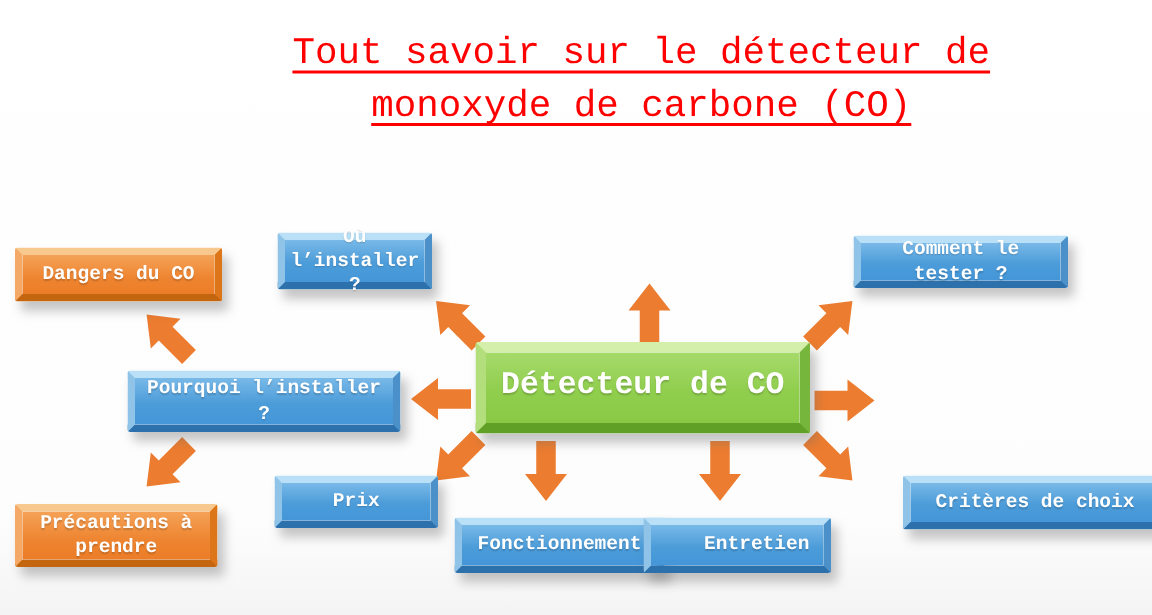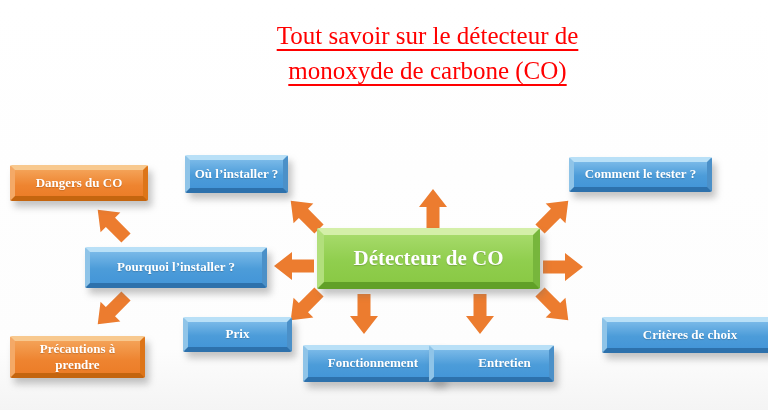--- a/index.html
+++ b/index.html
@@ -1,18 +1,18 @@
 <!DOCTYPE html>
 <html><head>
 <meta charset="utf-8">
 <style>
   html,body{margin:0;padding:0;background:#fff;}
   .stage{
     position:relative;width:768px;height:410px;overflow:hidden;
-    font-family:Liberation Serif, serif;
+    font-family:Liberation Mono, monospace;
     background:linear-gradient(180deg,#ffffff 0%,#fdfdfd 85%,#f4f4f4 100%);
   }
   
   .title{
     position:absolute;left:60px;top:18px;width:735px;
     text-align:center;color:#ff0000;
     font-size:25px;font-weight:400;line-height:35px;
   }
   .title .tline{
     text-decoration:underline;

